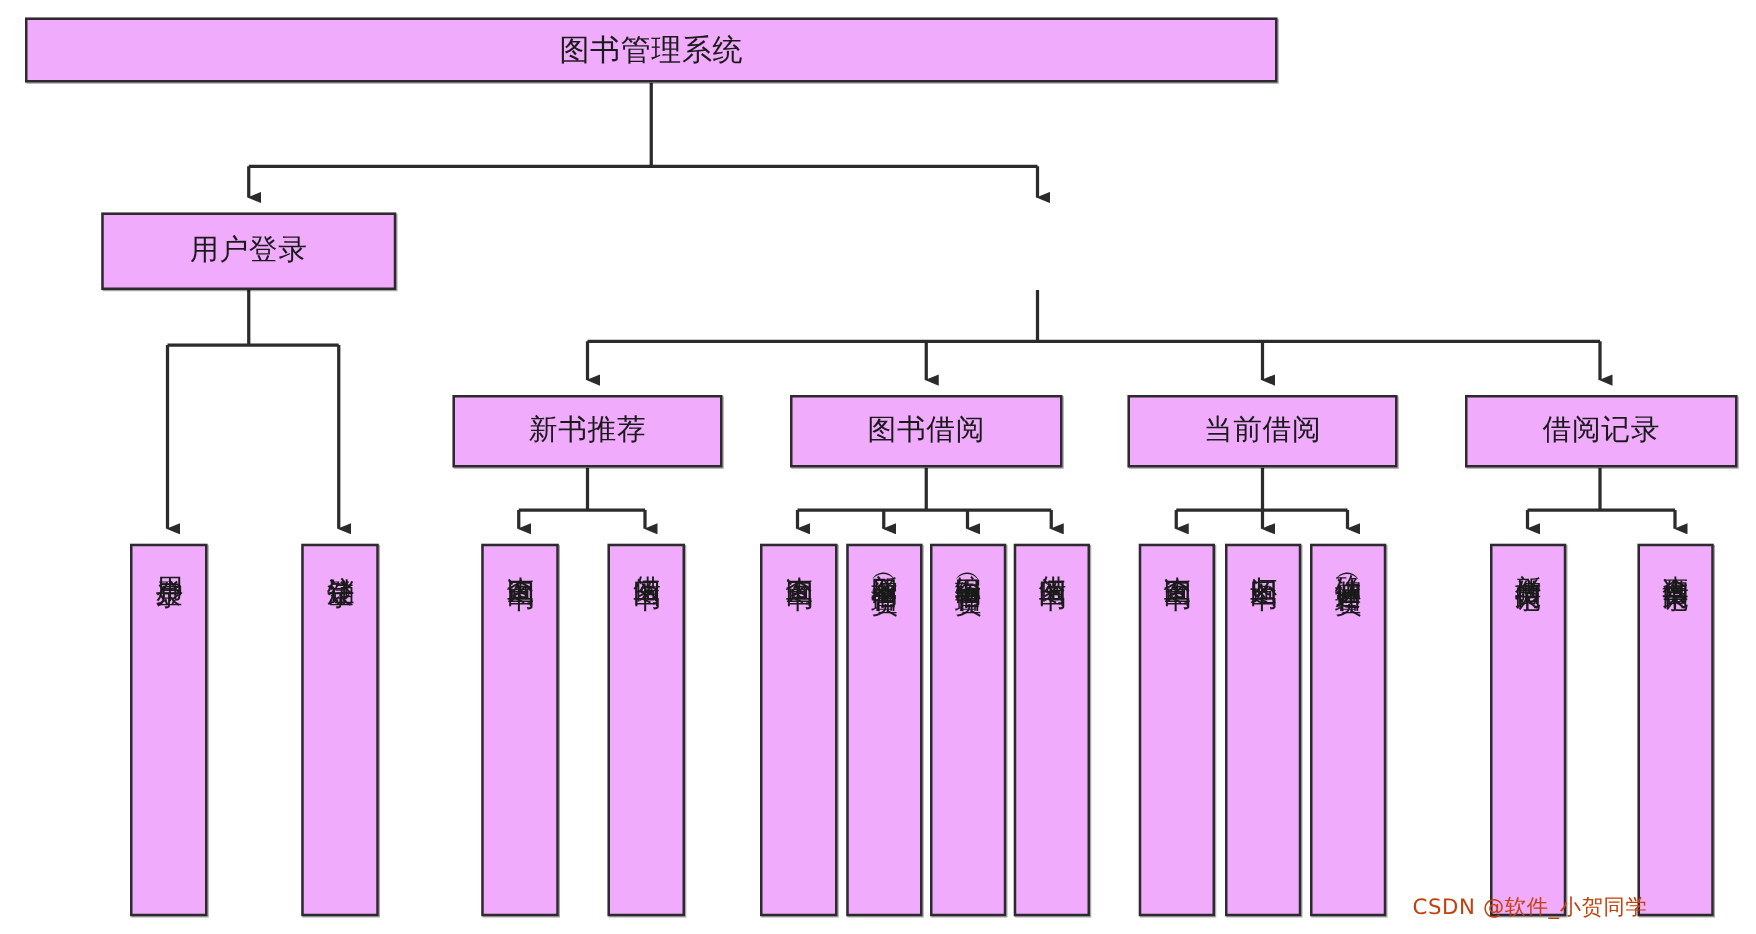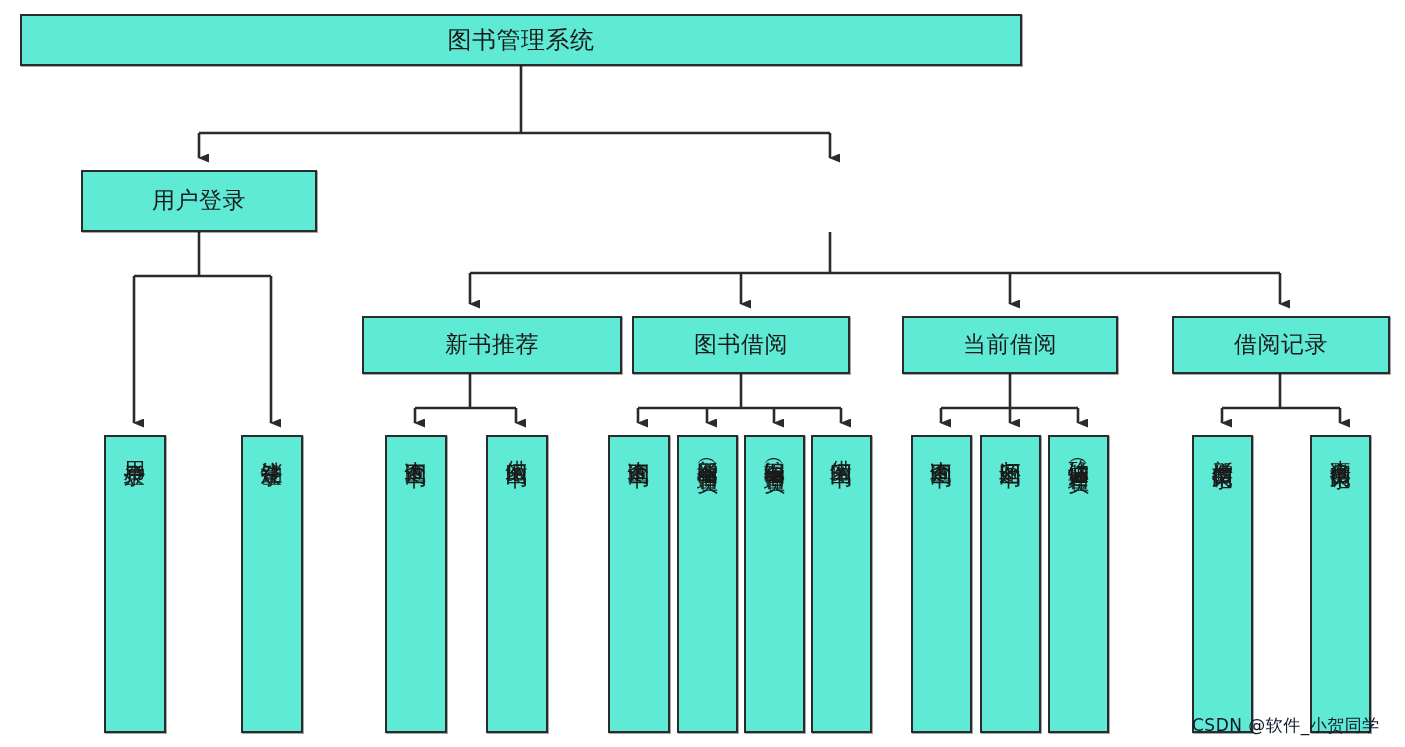--- a/index.html
+++ b/index.html
@@ -22,21 +22,21 @@
     position: absolute;
     left: 0;
     top: 0;
     width: 1405px;
     height: 747px;
     pointer-events: none;
   }
   .node {
     position: absolute;
     box-sizing: border-box;
-    background: #5eead4;
+    background: #f0abfc;
     border: 2px solid #2b2b2b;
     box-shadow: 1px 1px 0 rgba(0,0,0,0.35);
     display: flex;
     align-items: center;
     justify-content: center;
     color: #1a1a1a;
     z-index: 2;
   }
   .node-label {
     display: block;
@@ -64,24 +64,24 @@
     font-size: 22px;
     line-height: 1.05;
     letter-spacing: 2px;
     white-space: pre;
   }
   .node.vert.tall-text .node-label {
     font-size: 21px;
   }
   .watermark {
     position: absolute;
-    left: 1192px;
+    left: 1130px;
     top: 714px;
     font-size: 17px;
-    color: #0f172a;
+    color: #c2410c;
     letter-spacing: 0.5px;
     white-space: nowrap;
     z-index: 5;
     user-select: none;
   }
 </style>
 </head>
 <body>
 
 <div id="diagram-root">
@@ -138,21 +138,21 @@
 
   <div class="node horiz root" style="left:20px; top:14px; width:1002px; height:52px;">
     <span class="node-label">图书管理系统</span>
   </div>
 
   <div class="node horiz" style="left:81px; top:170px; width:236px; height:62px;">
     <span class="node-label">用户登录</span>
   </div>
 
 
-  <div class="node horiz" style="left:362px; top:316px; width:260px; height:58px;">
+  <div class="node horiz" style="left:362px; top:316px; width:216px; height:58px;">
     <span class="node-label">新书推荐</span>
   </div>
 
   <div class="node horiz" style="left:632px; top:316px; width:218px; height:58px;">
     <span class="node-label">图书借阅</span>
   </div>
 
   <div class="node horiz" style="left:902px; top:316px; width:216px; height:58px;">
     <span class="node-label">当前借阅</span>
   </div>

